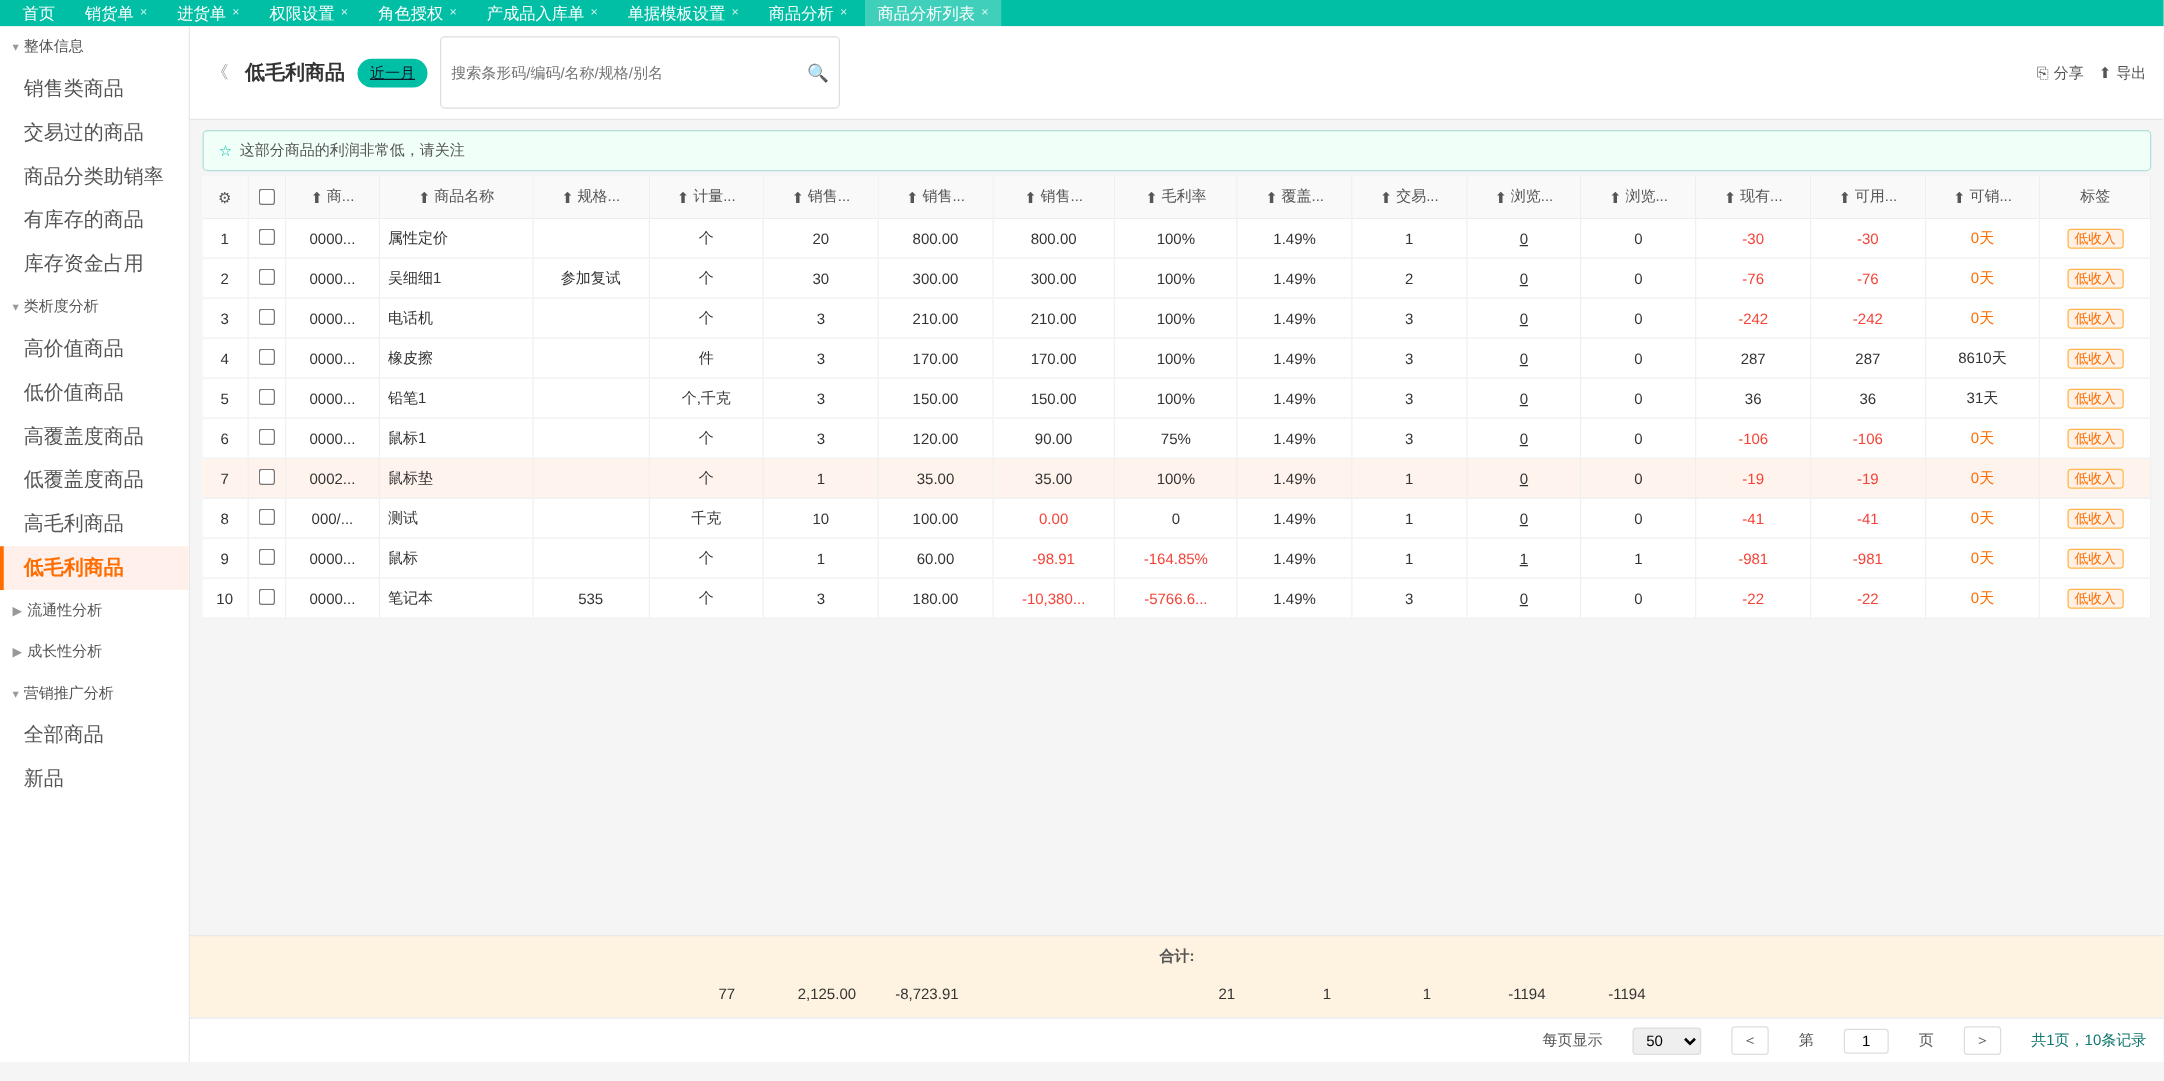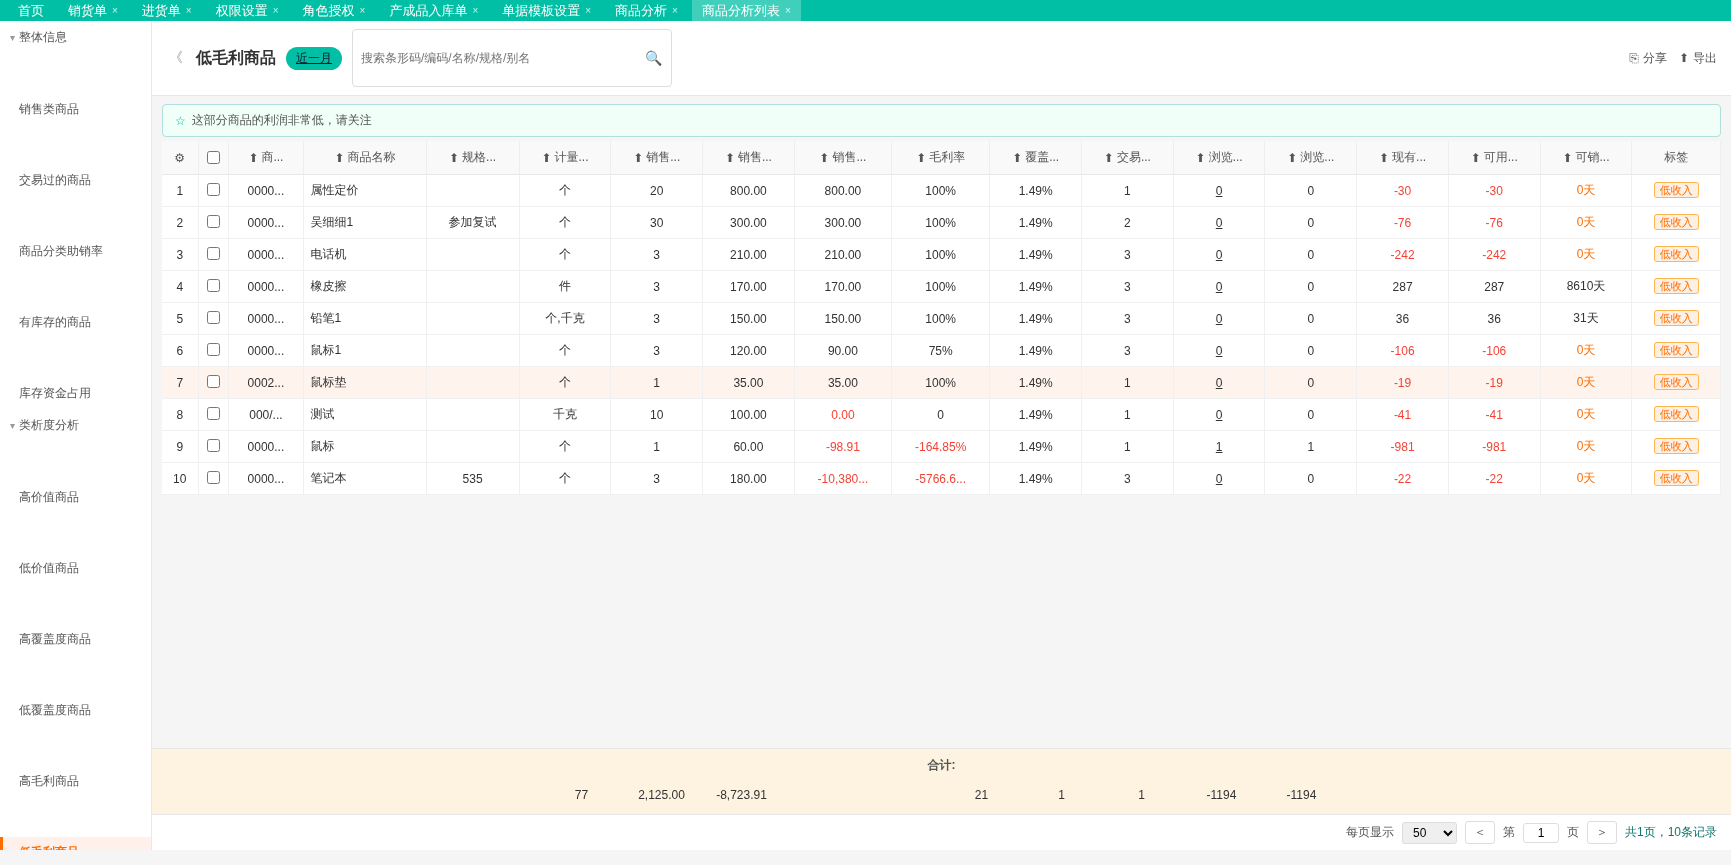--- a/index.html
+++ b/index.html
@@ -48,25 +48,24 @@
       align-items: center;
       padding: 8px 10px;
       font-size: 12px;
       color: #555;
       cursor: pointer;
       gap: 4px;
     }
     .sidebar-group-header .arrow { font-size: 10px; color: #999; }
     .sidebar-item {
       padding: 7px 16px;
-      font-size: 12px;
+      font-size: 16px;
       color: #555;
       cursor: pointer;
       border-left: 3px solid transparent;
-      margin-top: 40px;
     }
     .sidebar-item.active { background: #fff0eb; color: #ff6d00; border-left: 3px solid #ff6d00; font-weight: bold; }
 
     
     .content {
       flex: 1;
       display: flex;
       flex-direction: column;
       overflow: hidden;
       background: #f5f5f5;
@@ -227,21 +226,21 @@
     }
 
     
     .pagination-bar {
       display: flex;
       align-items: center;
       justify-content: flex-end;
       padding: 6px 14px;
       background: #fff;
       border-top: 1px solid #e8e8e8;
-      gap: 8px;
+      gap: 24px;
       font-size: 12px;
     }
     .page-size-label { color: #555; }
     .page-size-select {
       border: 1px solid #ddd;
       border-radius: 3px;
       padding: 2px 6px;
       font-size: 12px;
     }
     .page-nav-btn {

